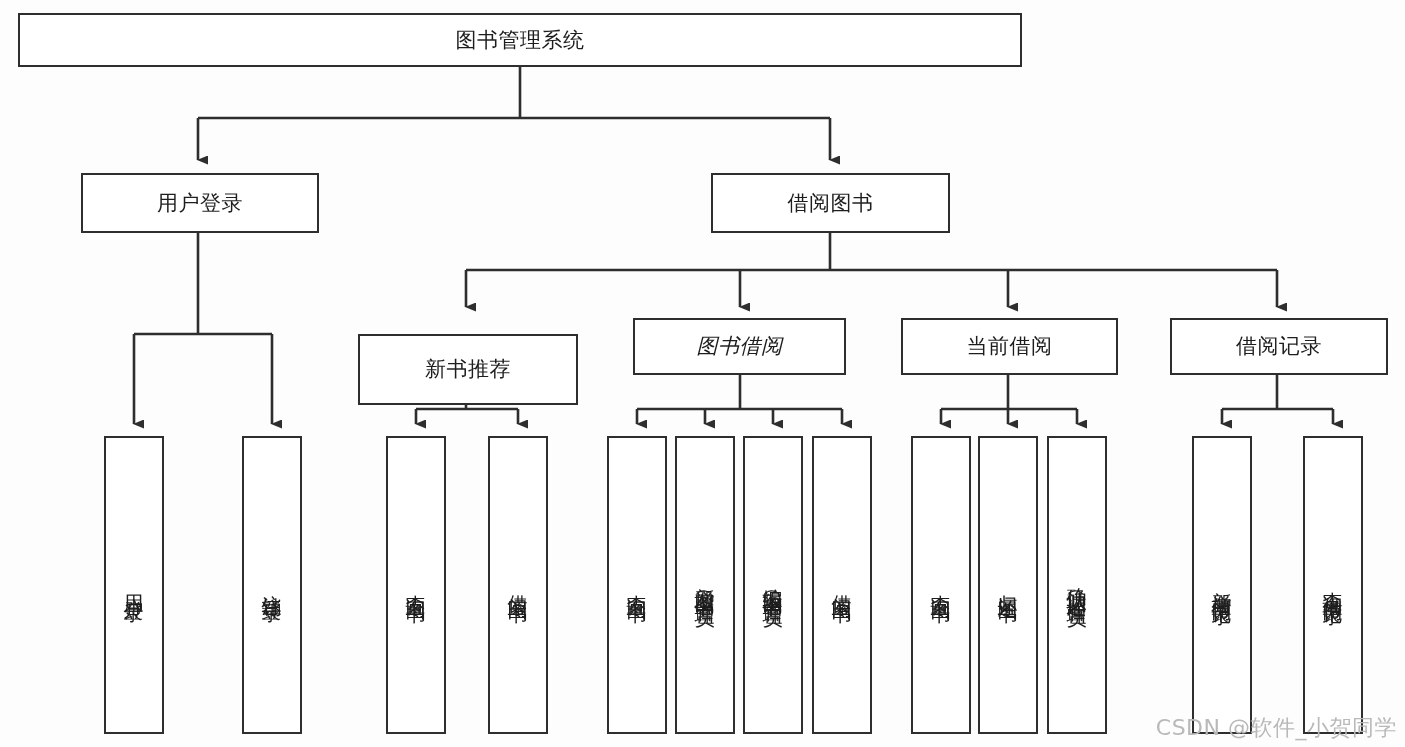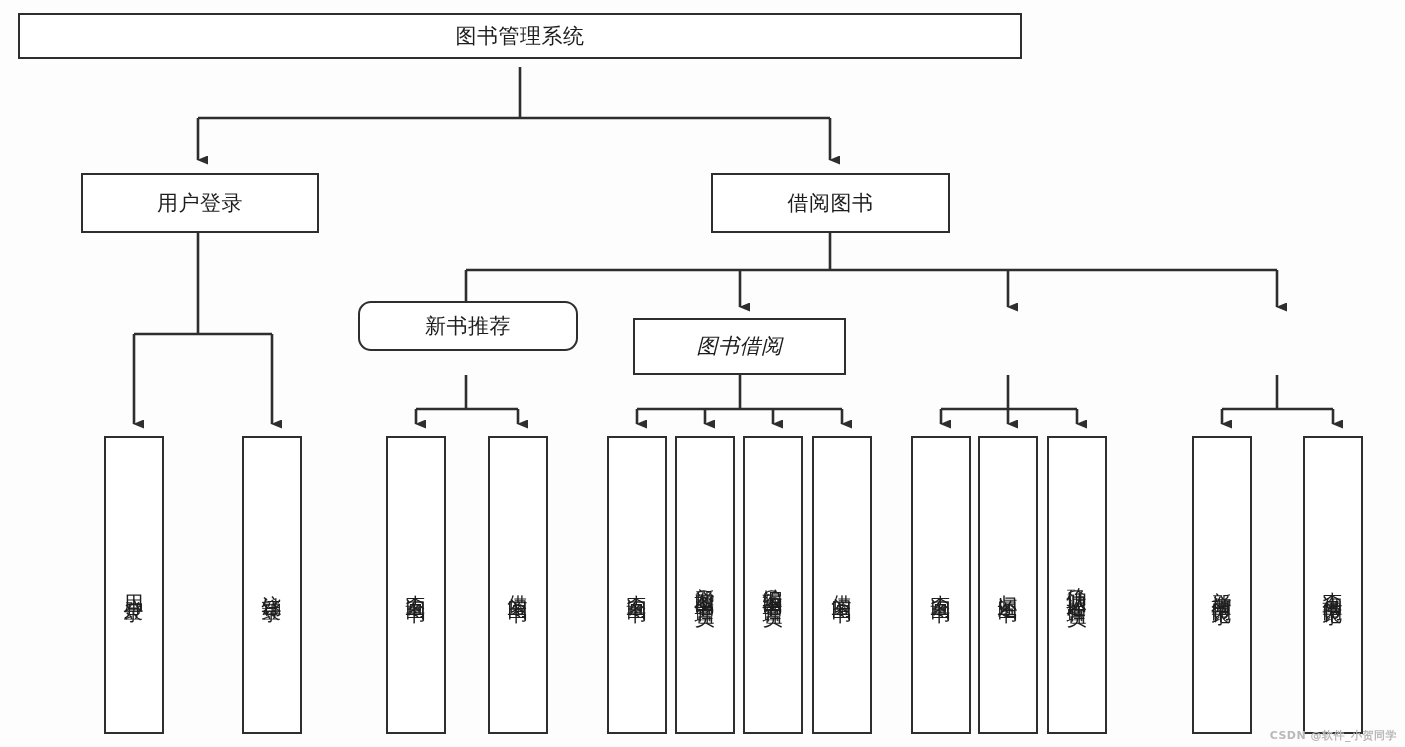--- a/index.html
+++ b/index.html
@@ -55,26 +55,25 @@
     text-orientation: upright;
     letter-spacing: 3px;
     line-height: 1.1;
     white-space: nowrap;
     text-align: center;
   }
   #watermark {
     position: absolute;
     right: 8px;
     bottom: 4px;
-    font-size: 11px;
+    font-size: 22px;
     color: #b9b9b9;
     white-space: nowrap;
     pointer-events: none;
     letter-spacing: 0.5px;
-    font-weight: bold;
   }
 </style>
 </head>
 <body>
 
 <div id="diagram-root">
 
   <svg id="diagram-svg" viewBox="0 0 1405 747">
     <defs>
       <marker id="arrowhead" markerWidth="9" markerHeight="11" refX="4.5" refY="10" orient="auto" markerUnits="userSpaceOnUse">
@@ -133,37 +132,43 @@
     </g>
 
     <g stroke="#2e2e2e" stroke-width="2.6" fill="none">
       <line x1="1277" y1="375" x2="1277" y2="409"></line>
       <line x1="1222" y1="409" x2="1333" y2="409"></line>
       <line x1="1222" y1="409" x2="1222" y2="424" marker-end="url(#arrowhead)"></line>
       <line x1="1333" y1="409" x2="1333" y2="424" marker-end="url(#arrowhead)"></line>
     </g>
   </svg>
 
-  <div class="node-box root" style="left:18px; top:13px; width:1004px; height:46px;">
+  <div class="node-box root" style="left:18px; top:13px; width:1004px; height:54px;">
     <span class="node-label-h">图书管理系统</span>
   </div>
 
   <div class="node-box level2" style="left:81px; top:173px; width:238px; height:60px;">
     <span class="node-label-h">用户登录</span>
   </div>
   <div class="node-box level2" style="left:711px; top:173px; width:239px; height:60px;">
     <span class="node-label-h">借阅图书</span>
   </div>
 
-  <div class="node-box level2" style="left:358px; top:301px; width:220px; height:50px;border-radius:13px;">
+  <div class="node-box level2" style="left:358px; top:334px; width:220px; height:71px;">
     <span class="node-label-h">新书推荐</span>
   </div>
   <div class="node-box level2" style="left:633px; top:318px; width:213px; height:57px;font-style:italic;">
     <span class="node-label-h">图书借阅</span>
   </div>
+  <div class="node-box level2" style="left:901px; top:318px; width:217px; height:57px;">
+    <span class="node-label-h">当前借阅</span>
+  </div>
+  <div class="node-box level2" style="left:1170px; top:318px; width:218px; height:57px;">
+    <span class="node-label-h">借阅记录</span>
+  </div>
 
   <div class="node-box leaf" style="left:104px; top:436px; width:60px; height:298px;">
     <span class="node-label-v">用户登录</span>
   </div>
   <div class="node-box leaf" style="left:242px; top:436px; width:60px; height:298px;">
     <span class="node-label-v">注销登录</span>
   </div>
 
   <div class="node-box leaf" style="left:386px; top:436px; width:60px; height:298px;">
     <span class="node-label-v">查询图书</span>

